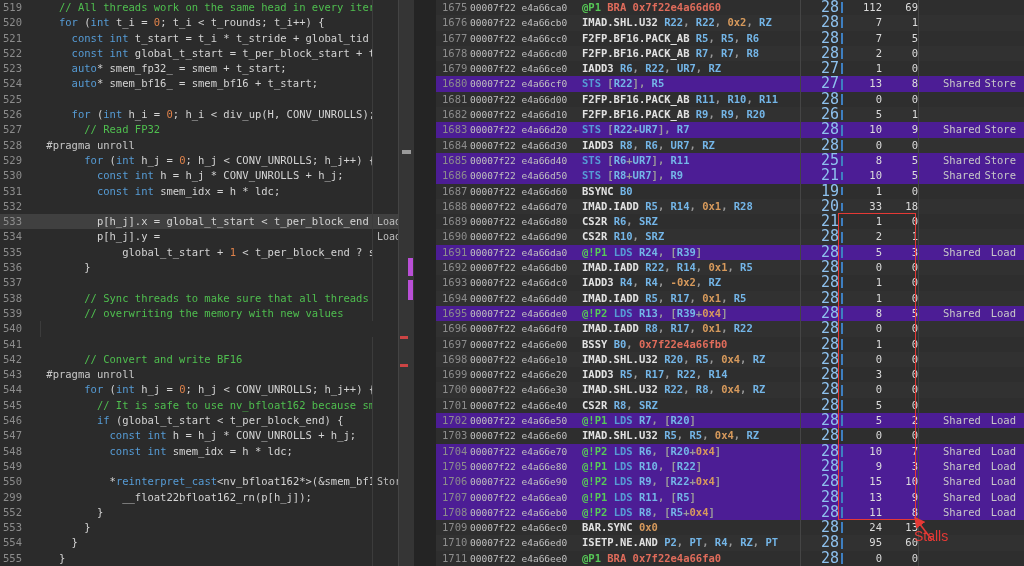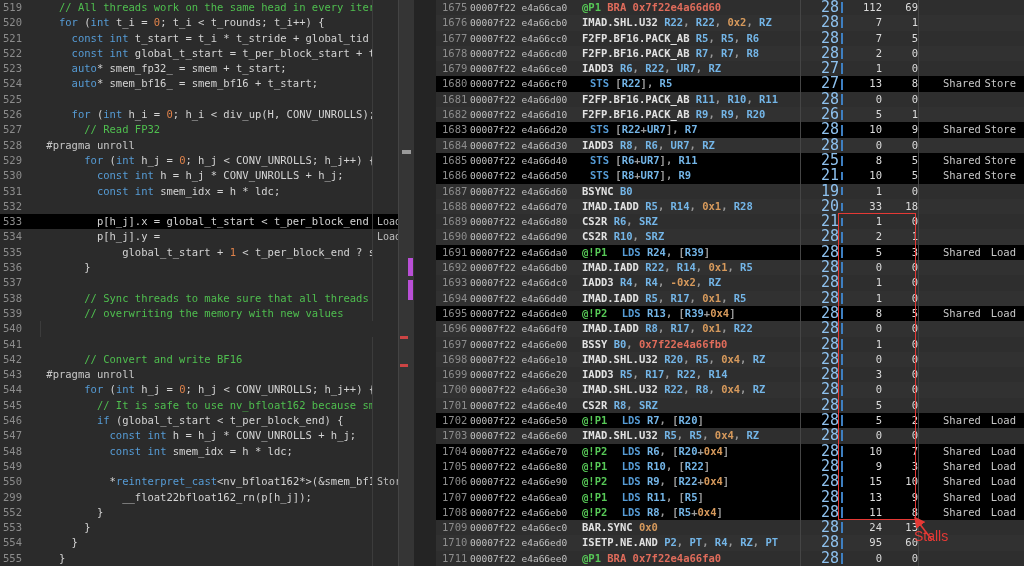--- a/index.html
+++ b/index.html
@@ -7,56 +7,56 @@
   body {
     width:1024px; height:566px; overflow:hidden;
     background:#2b2b2b; color:#d0d0d0;
     font-family:"DejaVu Sans Mono", monospace; font-size:10.5px;
   }
   .app { display:flex; width:1024px; height:566px; }
 
   
   .src-pane { width:398px; flex:none; background:#2b2b2b; position:relative; overflow:hidden; }
   .src-row { display:flex; height:15.297px; line-height:15.297px; white-space:pre; }
-  .src-row.hl { background:#000000; }
+  .src-row.hl { background:#404040; }
   .src-ln { width:40px; flex:none; padding-left:3px; color:#8c8c8c; }
   .src-code { flex:1; overflow:hidden; }
   .src-tag { width:26px; flex:none; border-left:1px solid #3c3c3c; padding-left:4px;
              color:#bdbdbd; font-size:10px; overflow:hidden; white-space:nowrap; }
   .s-c { color:#4fbf4f; }
   .s-k { color:#569cd6; }
   .s-n { color:#e0824a; }
   .s-p { color:#d4d4d4; }
   .s-d { color:#c8c8c8; }
 
   
   .strip { width:38px; flex:none; display:flex; }
   .track { width:16px; background:#353535; position:relative; border-left:1px solid #444; }
   .gap { width:22px; background:#242424; }
   .mark { position:absolute; }
 
   
   .asm-pane { flex:1; background:#2e2e2e; position:relative; overflow:hidden; }
   .asm-row { display:flex; height:15.297px; line-height:15.297px; white-space:pre; }
   .asm-row.alt { background:#313131; }
-  .asm-row.memrow { background:#000000; }
+  .asm-row.memrow { background:#4c1d95; }
   .a-ln { width:34px; flex:none; padding-left:6px; color:#8c8c8c; }
   .a-addr { width:112px; flex:none; color:#c0c0c0; font-size:9.5px; }
   .a-instr { width:218px; flex:none; overflow:hidden;font-weight:bold; }
   .a-reg { width:46px; flex:none; border-left:1px solid #454545;
            display:flex; align-items:center; justify-content:flex-end; padding-right:3px; }
   .a-reg .num { color:#8ec1ee; font-size:15px; margin-right:2px;margin-left:20px; }
   .a-reg .bar { width:4px; background:#3e7fc1; display:inline-block; }
   .a-v1, .a-v2 { width:36px; flex:none; text-align:right; color:#dcdcdc; }
   .a-mem { width:62px; flex:none; border-left:1px solid #454545; padding-left:24px; color:#c8c8c8; }
   .a-op { flex:1; text-align:right; padding-right:8px; color:#c8c8c8; }
 
   .t-pred { color:#57c957; }
   .t-br   { color:#e06c5b; }
-  .t-mkw  { color:#569cd6;margin-left:8px; }
+  .t-mkw  { color:#569cd6; }
   .t-reg  { color:#74b6e8; }
   .t-imm  { color:#d79a5c; }
   .t-mn   { color:#e2e2e2; }
   .t-pl   { color:#9a9a9a; }
 
   
   .stall-box { position:absolute; left:402px; top:213px; width:78px; height:307px;
                border:1.5px solid #e53935; pointer-events:none; }
   .stall-arrow { position:absolute; left:460px; top:505px; pointer-events:none; }
   .stall-label { position:absolute; left:478px; top:528px; color:#e53935;

